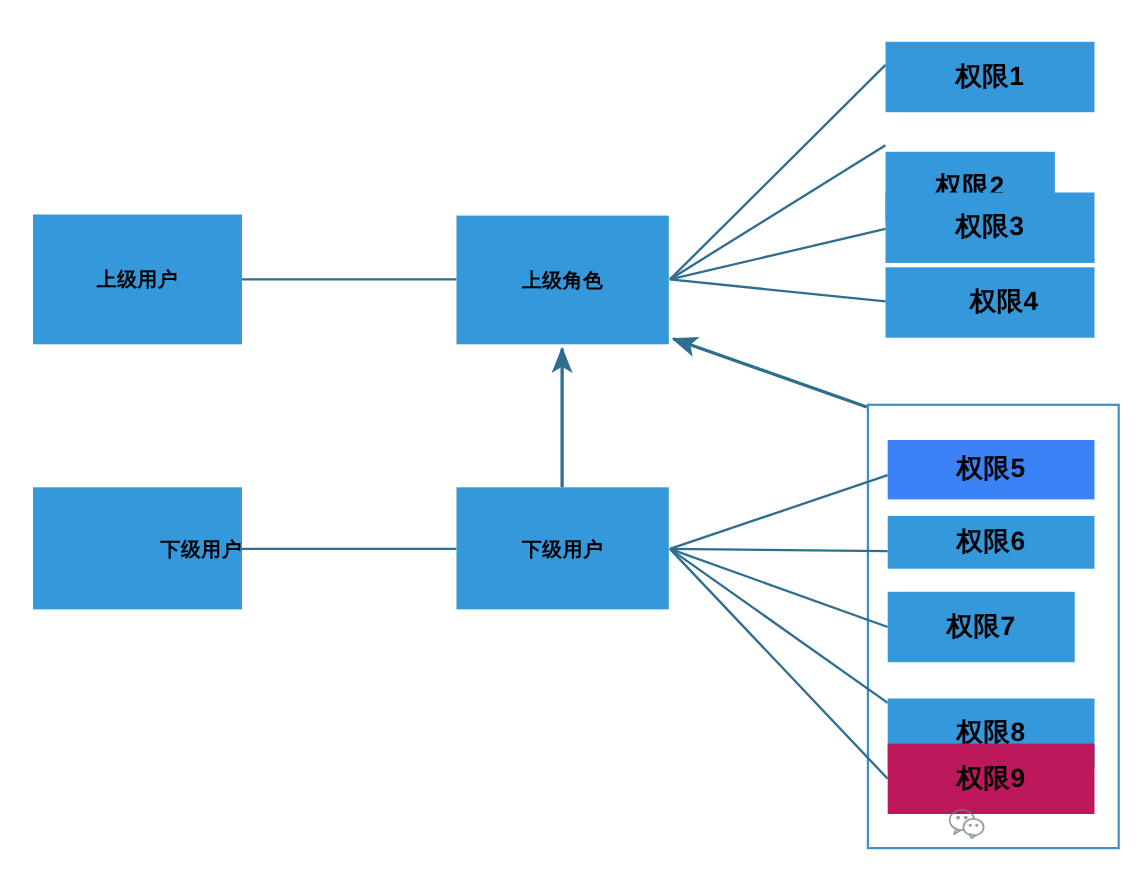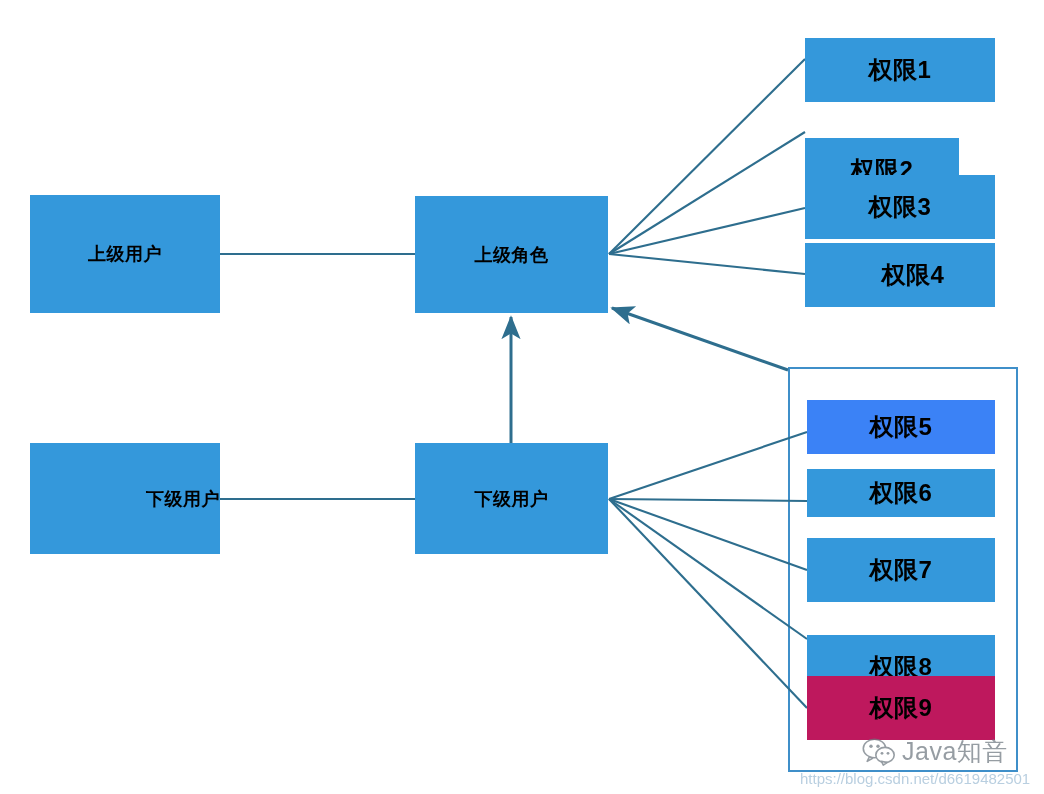--- a/index.html
+++ b/index.html
@@ -125,21 +125,21 @@
       </div>
       <div class="node node-perm" style="left: 805px; top: 243px; width: 190px; height: 64px; background: rgb(52, 152, 219); color: rgb(0, 0, 0); padding-left: 26px;">
         <span>权限4</span>
       </div>
       <div class="node node-perm" style="left: 807px; top: 400px; width: 188px; height: 54px; background: #3b82f6; color: rgb(0, 0, 0);">
         <span>权限5</span>
       </div>
       <div class="node node-perm" style="left: 807px; top: 469px; width: 188px; height: 48px; background: rgb(52, 152, 219); color: rgb(0, 0, 0);">
         <span>权限6</span>
       </div>
-      <div class="node node-perm" style="left: 807px; top: 538px; width: 188px; height: 64px; background: rgb(52, 152, 219); color: rgb(0, 0, 0);">
+      <div class="node node-perm" style="left: 807px; top: 538px; width: 170px; height: 64px; background: rgb(52, 152, 219); color: rgb(0, 0, 0);">
         <span>权限7</span>
       </div>
       <div class="node node-perm" style="left: 807px; top: 607px; width: 188px; height: 64px; background: rgb(52, 152, 219); color: rgb(0, 0, 0); margin-top: 28px;">
         <span>权限8</span>
       </div>
       <div class="node node-perm" style="left: 807px; top: 676px; width: 188px; height: 64px; background: #be185d; color: rgb(0, 0, 0);">
         <span>权限9</span>
       </div>
     </div>
 
@@ -147,17 +147,15 @@
     <svg width="34" height="28" viewBox="0 0 34 28">
       <ellipse cx="12.5" cy="10.5" rx="11.2" ry="9.2" fill="none" stroke="#6f7880" stroke-width="1.6"></ellipse>
       <path d="M7.5 18.6 L5.2 23.4 L10.6 20.3 Z" fill="none" stroke="#6f7880" stroke-width="1.6" stroke-linejoin="round"></path>
       <circle cx="9" cy="8.2" r="1.7" fill="#6f7880"></circle>
       <circle cx="16" cy="8.2" r="1.7" fill="#6f7880"></circle>
       <ellipse cx="23" cy="17" rx="9.2" ry="7.6" fill="#ffffff" stroke="#6f7880" stroke-width="1.6"></ellipse>
       <path d="M19.5 23.3 L21.3 27.1 L25 24.6 Z" fill="#ffffff" stroke="#6f7880" stroke-width="1.6" stroke-linejoin="round"></path>
       <circle cx="20" cy="15.3" r="1.4" fill="#6f7880"></circle>
       <circle cx="26" cy="15.3" r="1.4" fill="#6f7880"></circle>
     </svg>
-    <span class="wm-text">Java知音</span>
   </div>
-  <div class="watermark-url" style="left: 800px; top: 770px; color: rgb(185, 207, 224);">https://blog.csdn.net/d6619482501</div>
 
 </div>
 
 </body></html>

